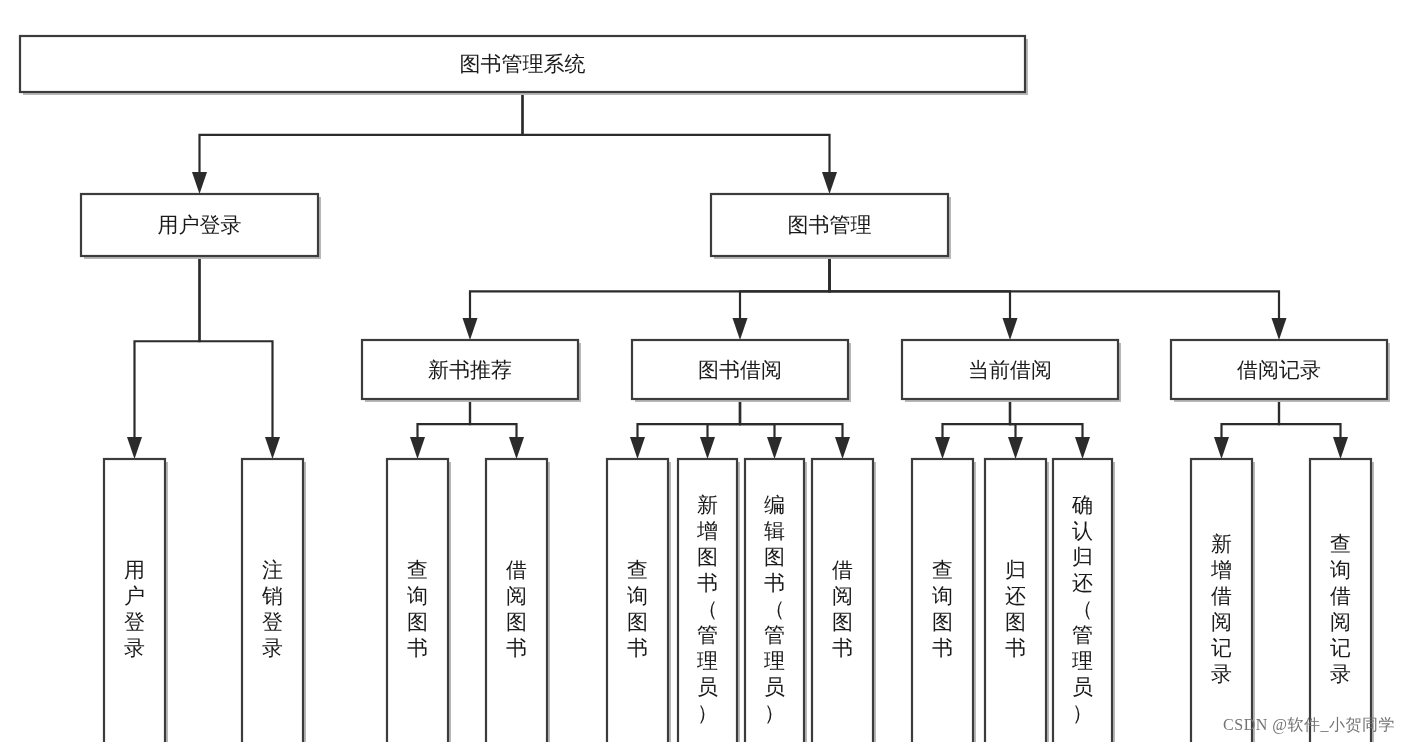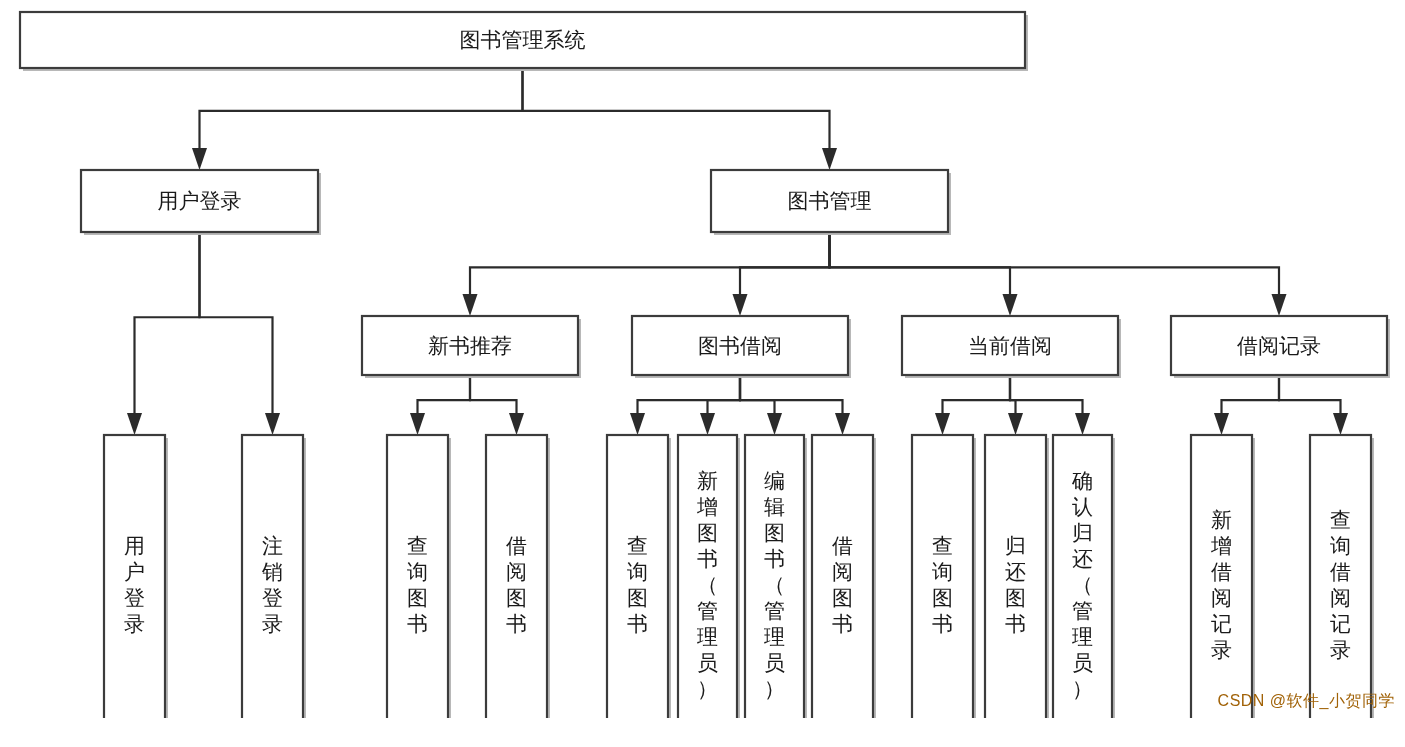--- a/index.html
+++ b/index.html
@@ -9,20 +9,21 @@
   }
   body {
     font-family: "DejaVu Sans", "Liberation Sans", sans-serif;
   }
   #stage {
     position: relative;
     width: 1405px;
     height: 718px;
     background: #ffffff;
     overflow: hidden;
+    margin-top: 24px;
   }
   svg.diagram {
     position: absolute;
     left: 0;
     top: 0;
     width: 1405px;
     height: 747px;
   }
   .node-box {
     fill: #ffffff;
@@ -52,23 +53,23 @@
   .label-v {
     font-family: "DejaVu Sans", "Liberation Sans", sans-serif;
     font-size: 21px;
     fill: #1a1a1a;
     text-anchor: middle;
   }
   .watermark {
     position: absolute;
     right: 10px;
     bottom: 6px;
-    font-family: Liberation Sans, sans-serif;
+    font-family: Liberation Serif, serif;
     font-size: 16px;
-    color: #a16207;
+    color: #737373;
     letter-spacing: 0.5px;
     white-space: nowrap;
     user-select: none;
   }
 </style>
 </head>
 <body>
 
 <div id="stage">
   <svg class="diagram" viewBox="0 0 1405 747">

